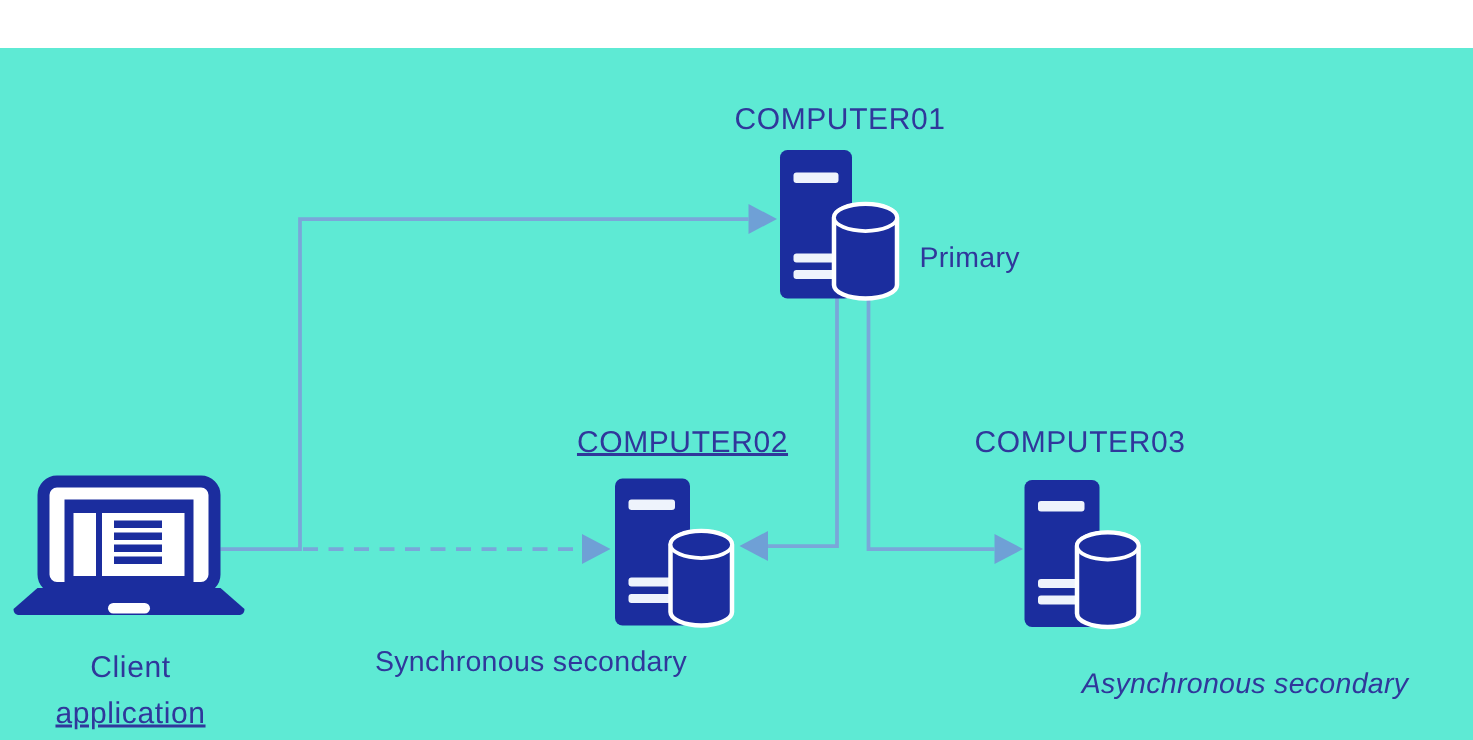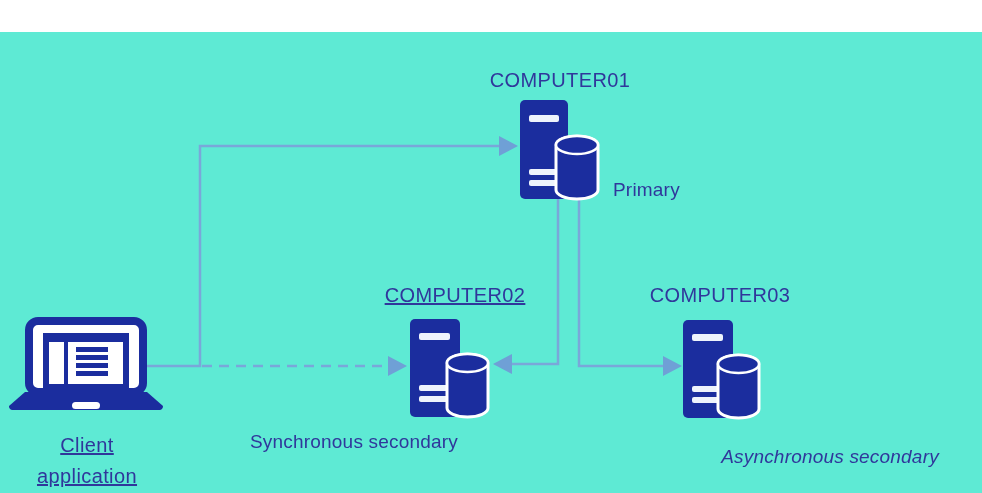--- a/index.html
+++ b/index.html
@@ -111,27 +111,27 @@
       <rect x="76" y="323" width="32" height="5" fill="#1b2d9e"></rect>
       <rect x="76" y="331" width="32" height="5" fill="#1b2d9e"></rect>
       <rect x="76" y="339" width="32" height="5" fill="#1b2d9e"></rect>
       <path d="M25,360 H147 L163,374 a4,4 0 0 1 -3,4 H12 a4,4 0 0 1 -3,-4 z" fill="#1b2d9e"></path>
       <rect x="72" y="370" width="28" height="7" rx="3.5" fill="#ffffff"></rect>
     </g>
   </svg>
 
   <div class="node-label" style="left:560px; top:36px;">COMPUTER01</div>
 
-  <div class="role-label" style="left:613px; top:147px;">Primary</div>
+  <div class="role-label" style="left:613px; top:130px;">Primary</div>
 
   <div class="node-label" style="left:455px; top:251px;text-decoration:underline;">COMPUTER02</div>
 
   <div class="role-label centered" style="left:354px; top:399px;">Synchronous secondary</div>
 
   <div class="node-label" style="left:720px; top:251px;text-align:right;">COMPUTER03</div>
 
   <div class="role-label centered" style="left:830px; top:414px;font-style:italic;">Asynchronous secondary</div>
 
-  <div class="node-label" style="left:87px; top:401px;text-decoration:underline;">Client</div>
+  <div class="node-label" style="left:87px; top:401px;">Client</div>
 
   <div class="node-label" style="left:87px; top:432px;text-decoration:underline;">application</div>
 
 </div>
 
 </body></html>

